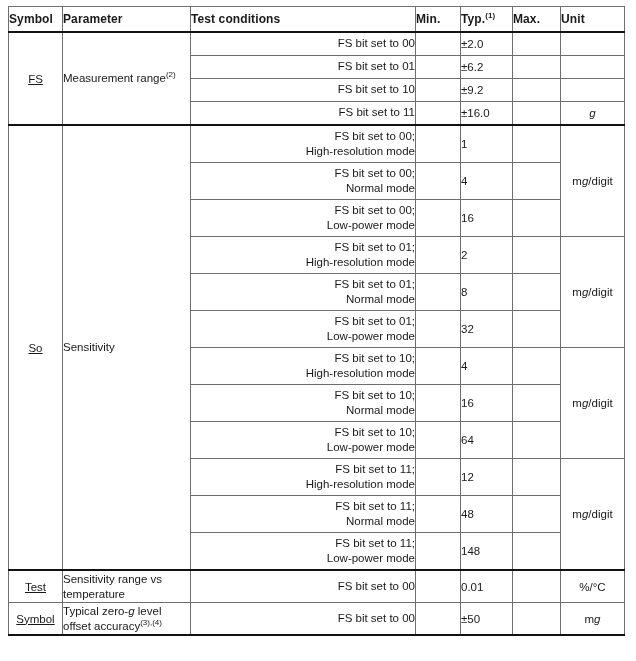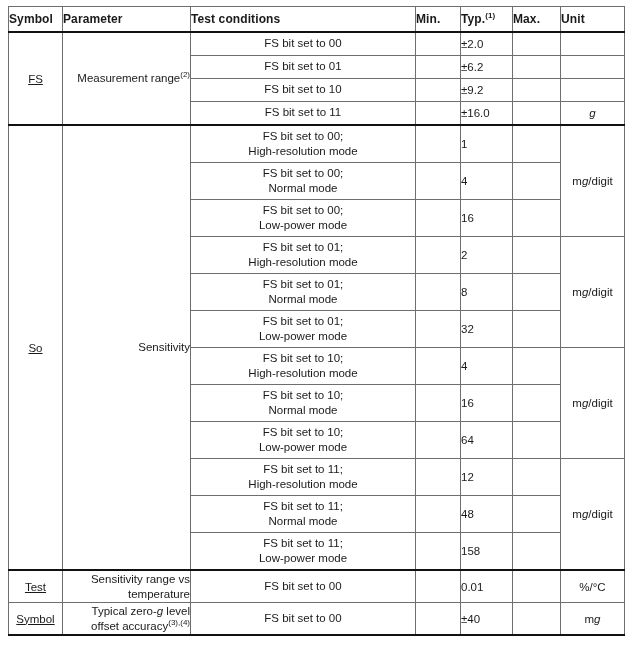--- a/index.html
+++ b/index.html
@@ -58,26 +58,26 @@
   tr.last-row > td {
     border-bottom: 2px solid #111111;
   }
 
   td.symbol {
     text-align: center;
     font-size: 11.5px;
     text-decoration: underline;
   }
   td.param {
-    text-align: right;
+    text-align: left;
     padding: 2px 5px 2px 6px;
     line-height: 1.28;
   }
   td.test {
-    text-align: center;
+    text-align: right;
     padding: 3px 4px 3px 6px;
     line-height: 1.32;
   }
   td.num {
   }
   td.unit {
     text-align: center;
   }
   td.blank { }
 
@@ -237,39 +237,39 @@
         <td class="test two-line">FS bit set to 11;
 Normal mode</td>
         <td class="num blank"></td>
         <td class="num">48</td>
         <td class="num blank"></td>
       </tr>
       <tr class="so-row">
         <td class="test two-line">FS bit set to 11;
 Low-power mode</td>
         <td class="num blank"></td>
-        <td class="num">158</td>
+        <td class="num">148</td>
         <td class="num blank"></td>
       </tr>
 
       <tr class="tail-row sec-start">
         <td class="symbol">Test</td>
         <td class="param">Sensitivity range vs temperature</td>
         <td class="test">FS bit set to 00</td>
         <td class="num blank"></td>
         <td class="num">0.01</td>
         <td class="num blank"></td>
         <td class="unit">%/°C</td>
       </tr>
 
       <tr class="tail-row last-row">
         <td class="symbol">Symbol</td>
         <td class="param"><span>Typical zero-</span><span class="ital">g</span><span> level offset accuracy</span><span class="sup">(3),(4)</span></td>
         <td class="test">FS bit set to 00</td>
         <td class="num blank"></td>
-        <td class="num">±40</td>
+        <td class="num">±50</td>
         <td class="num blank"></td>
         <td class="unit"><span>m</span><span class="ital">g</span></td>
       </tr>
 
     </tbody>
   </table>
 </div>
 
 </body></html>

